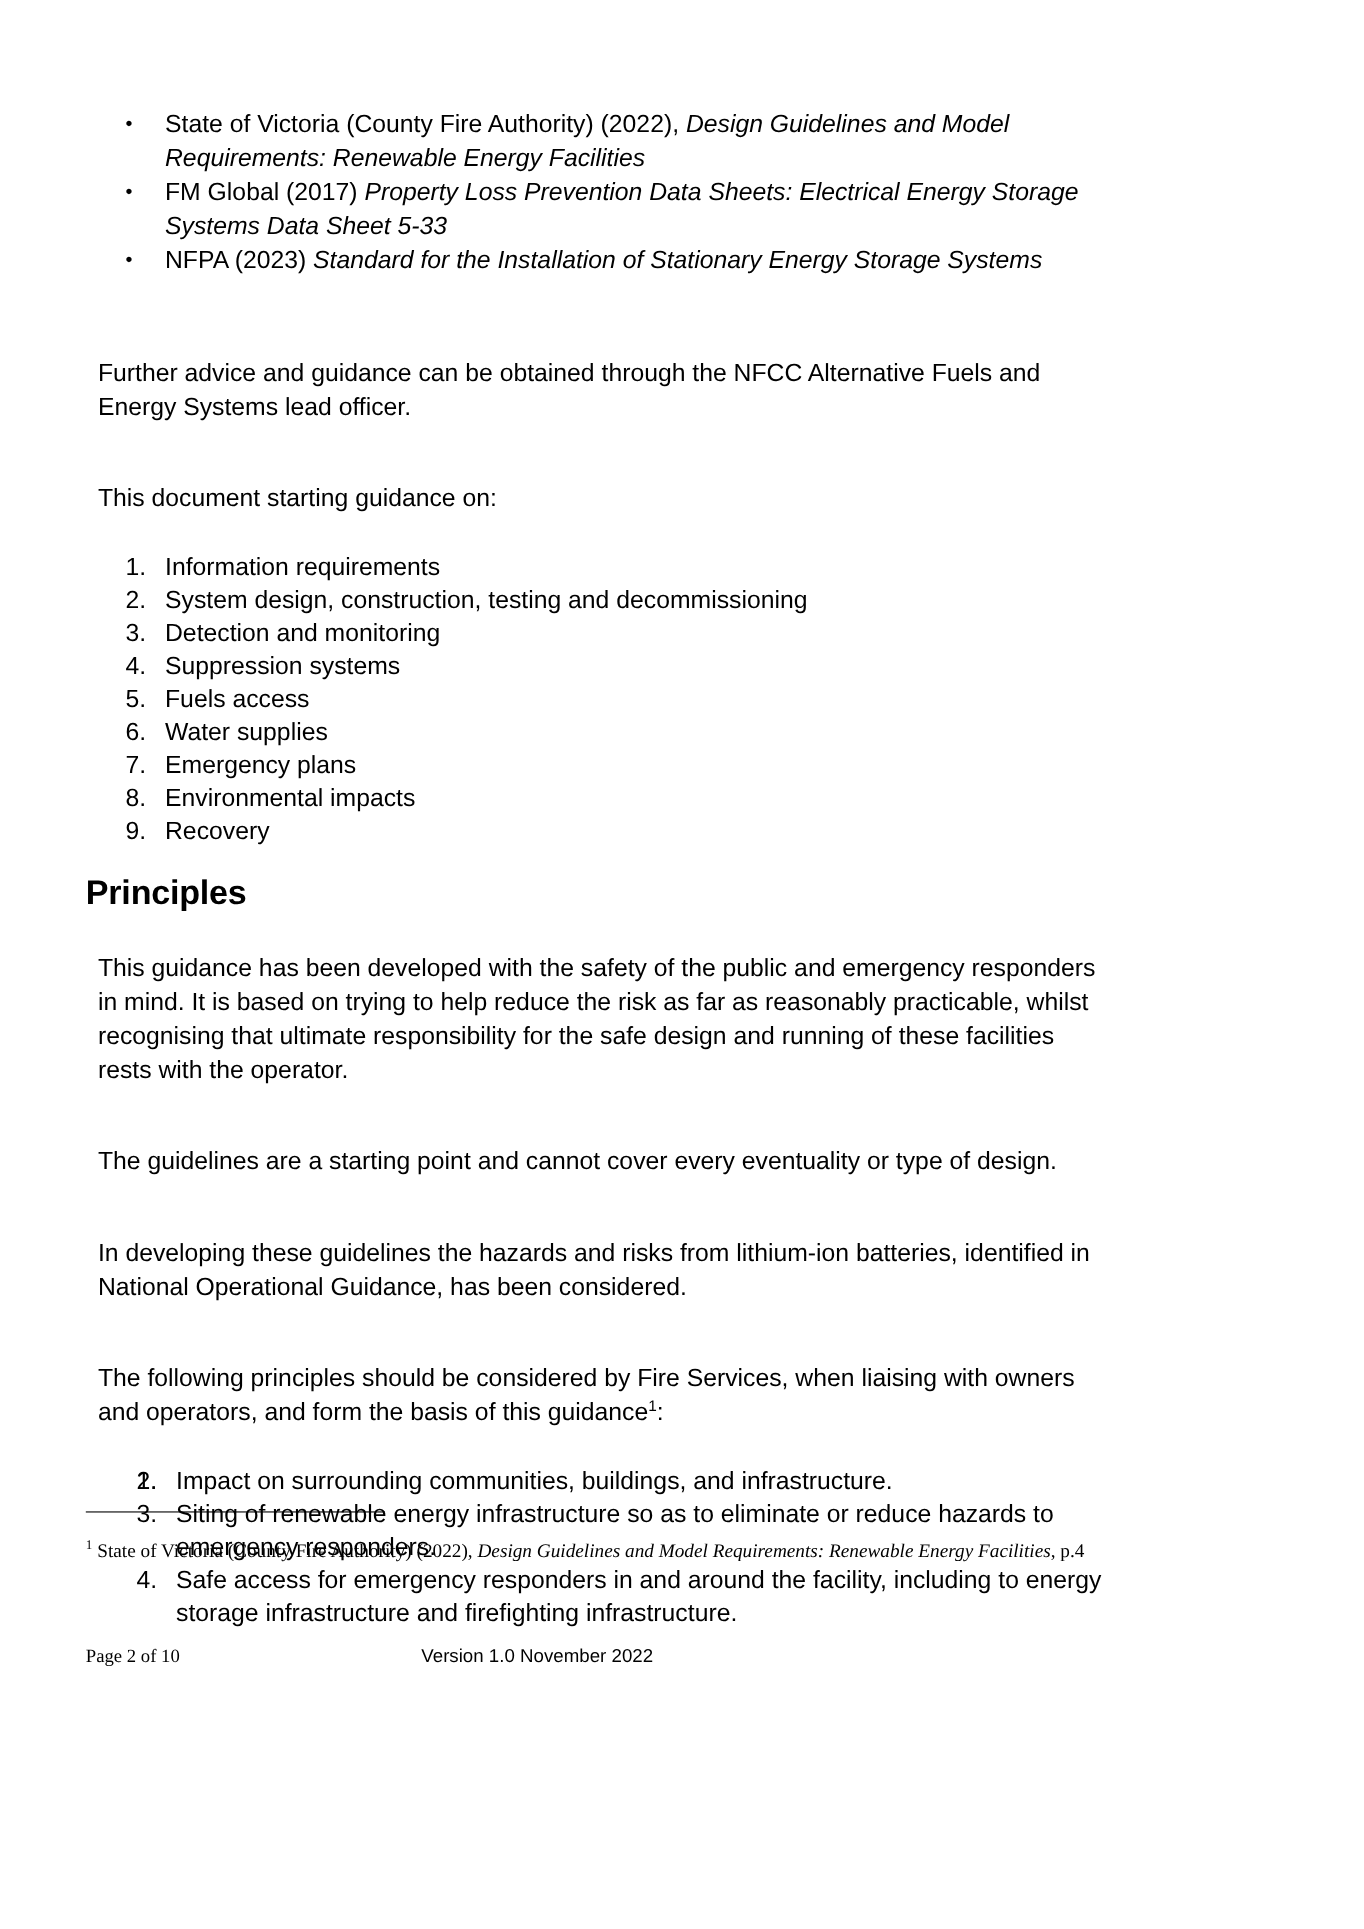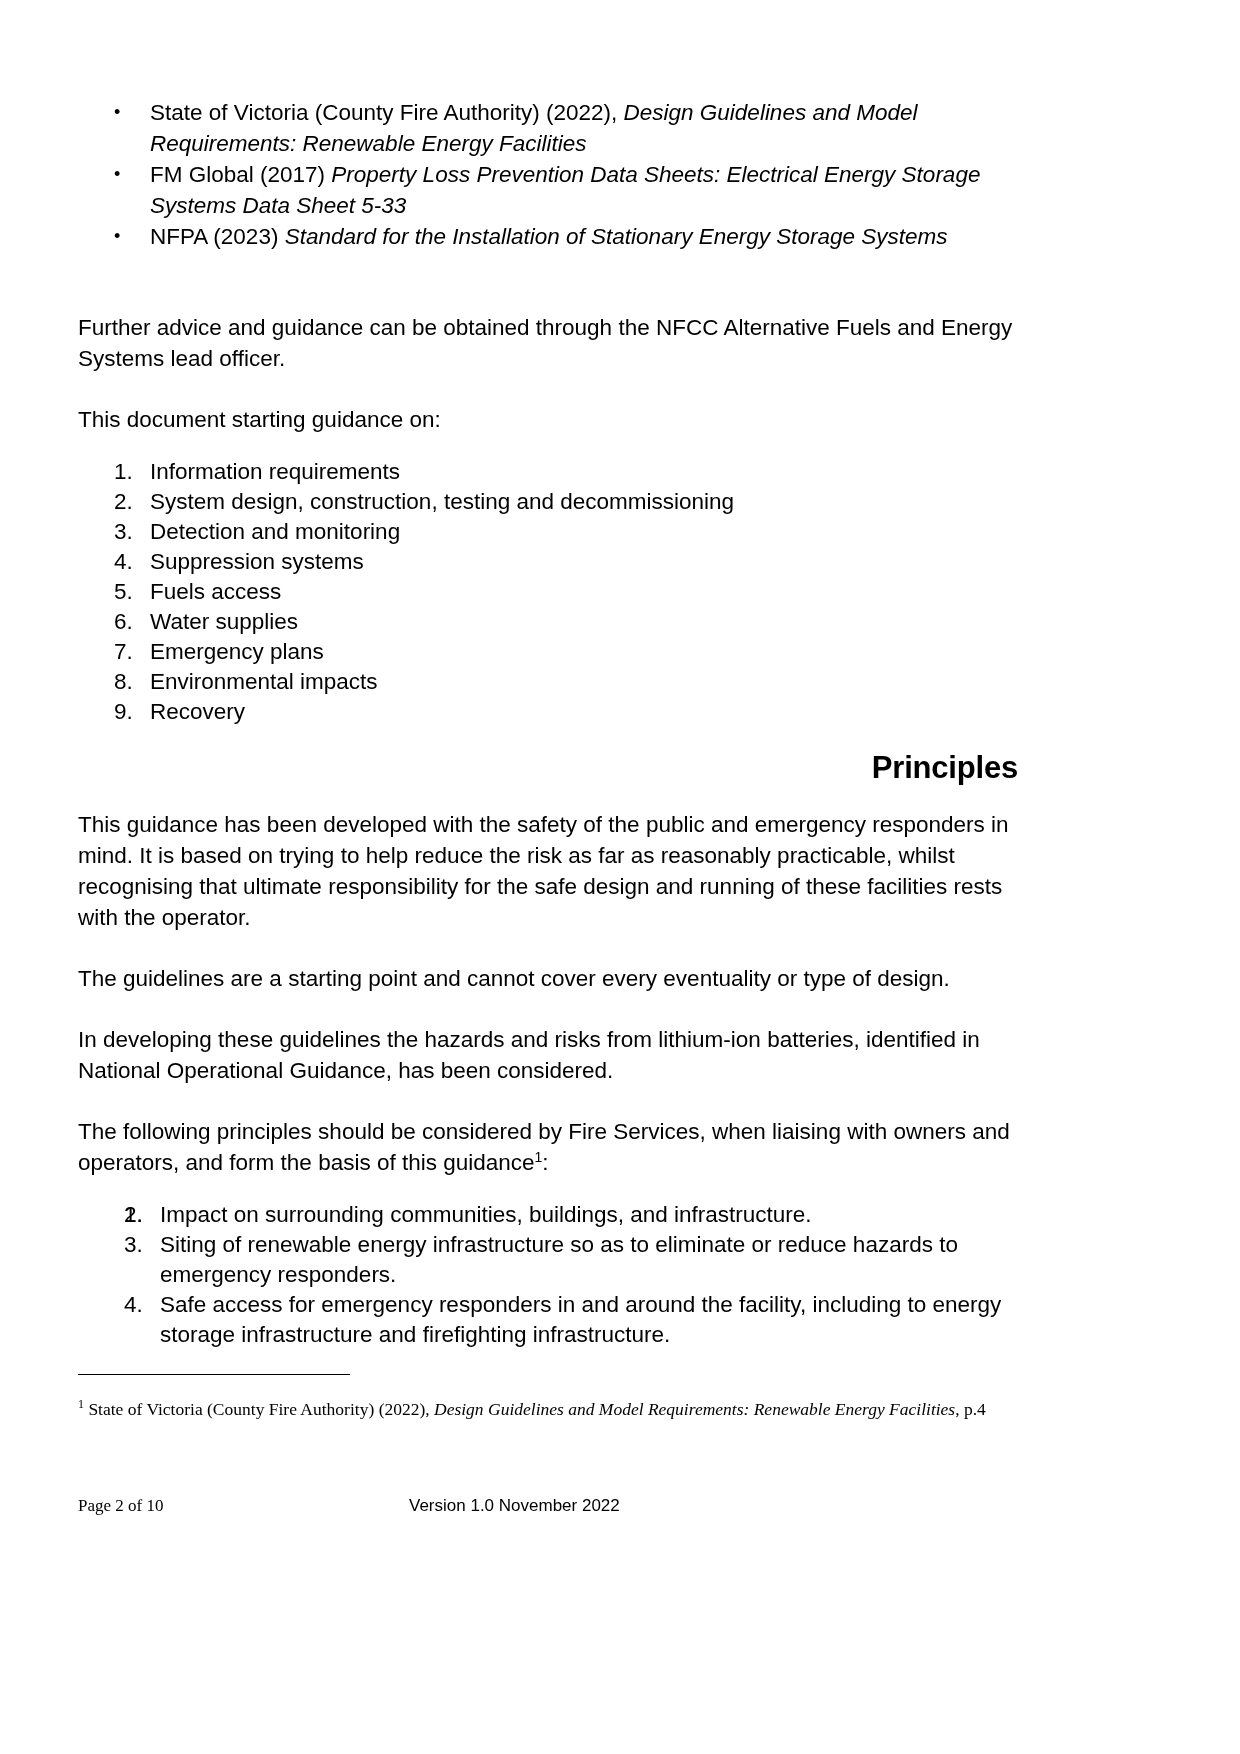--- a/index.html
+++ b/index.html
@@ -45,21 +45,21 @@
     top: 0;
     font-size: 18px;
     line-height: 31px;
   }
   .it { font-style: italic; }
 
   
   p.body {
     font-size: 22.5px;
     line-height: 31px;
-    margin: 0;
+    margin: 11px;
   }
   .gap-xl { height: 60px; }
   .gap-l  { height: 30px; }
   .gap-m  { height: 22px; }
 
   
   ol.numbered {
     margin: 0;
     padding: 0;
     list-style: none;
@@ -93,21 +93,20 @@
     text-align: left;
   }
 
   
   h2.section-heading {
     font-size: 31px;
     line-height: 38px;
     font-weight: bold;
     margin: 0;
     letter-spacing: -0.2px;
-    text-align: right;
   }
 
   
   .footnote-area {
     position: absolute;
     left: 78px;
     top: 1374px;
     width: 950px;
   }
   .footnote-rule {
@@ -143,21 +142,21 @@
     line-height: 22px;
   }
   .page-footer .left {
     position: absolute;
     left: 0;
     top: 0;
     font-family: Liberation Serif, serif;
   }
   .page-footer .center {
     position: absolute;
-    left: 331px;
+    left: 305px;
     top: 0;
   }
 </style>
 </head>
 <body>
 
 <div class="page">
 
   <div class="content">
 

